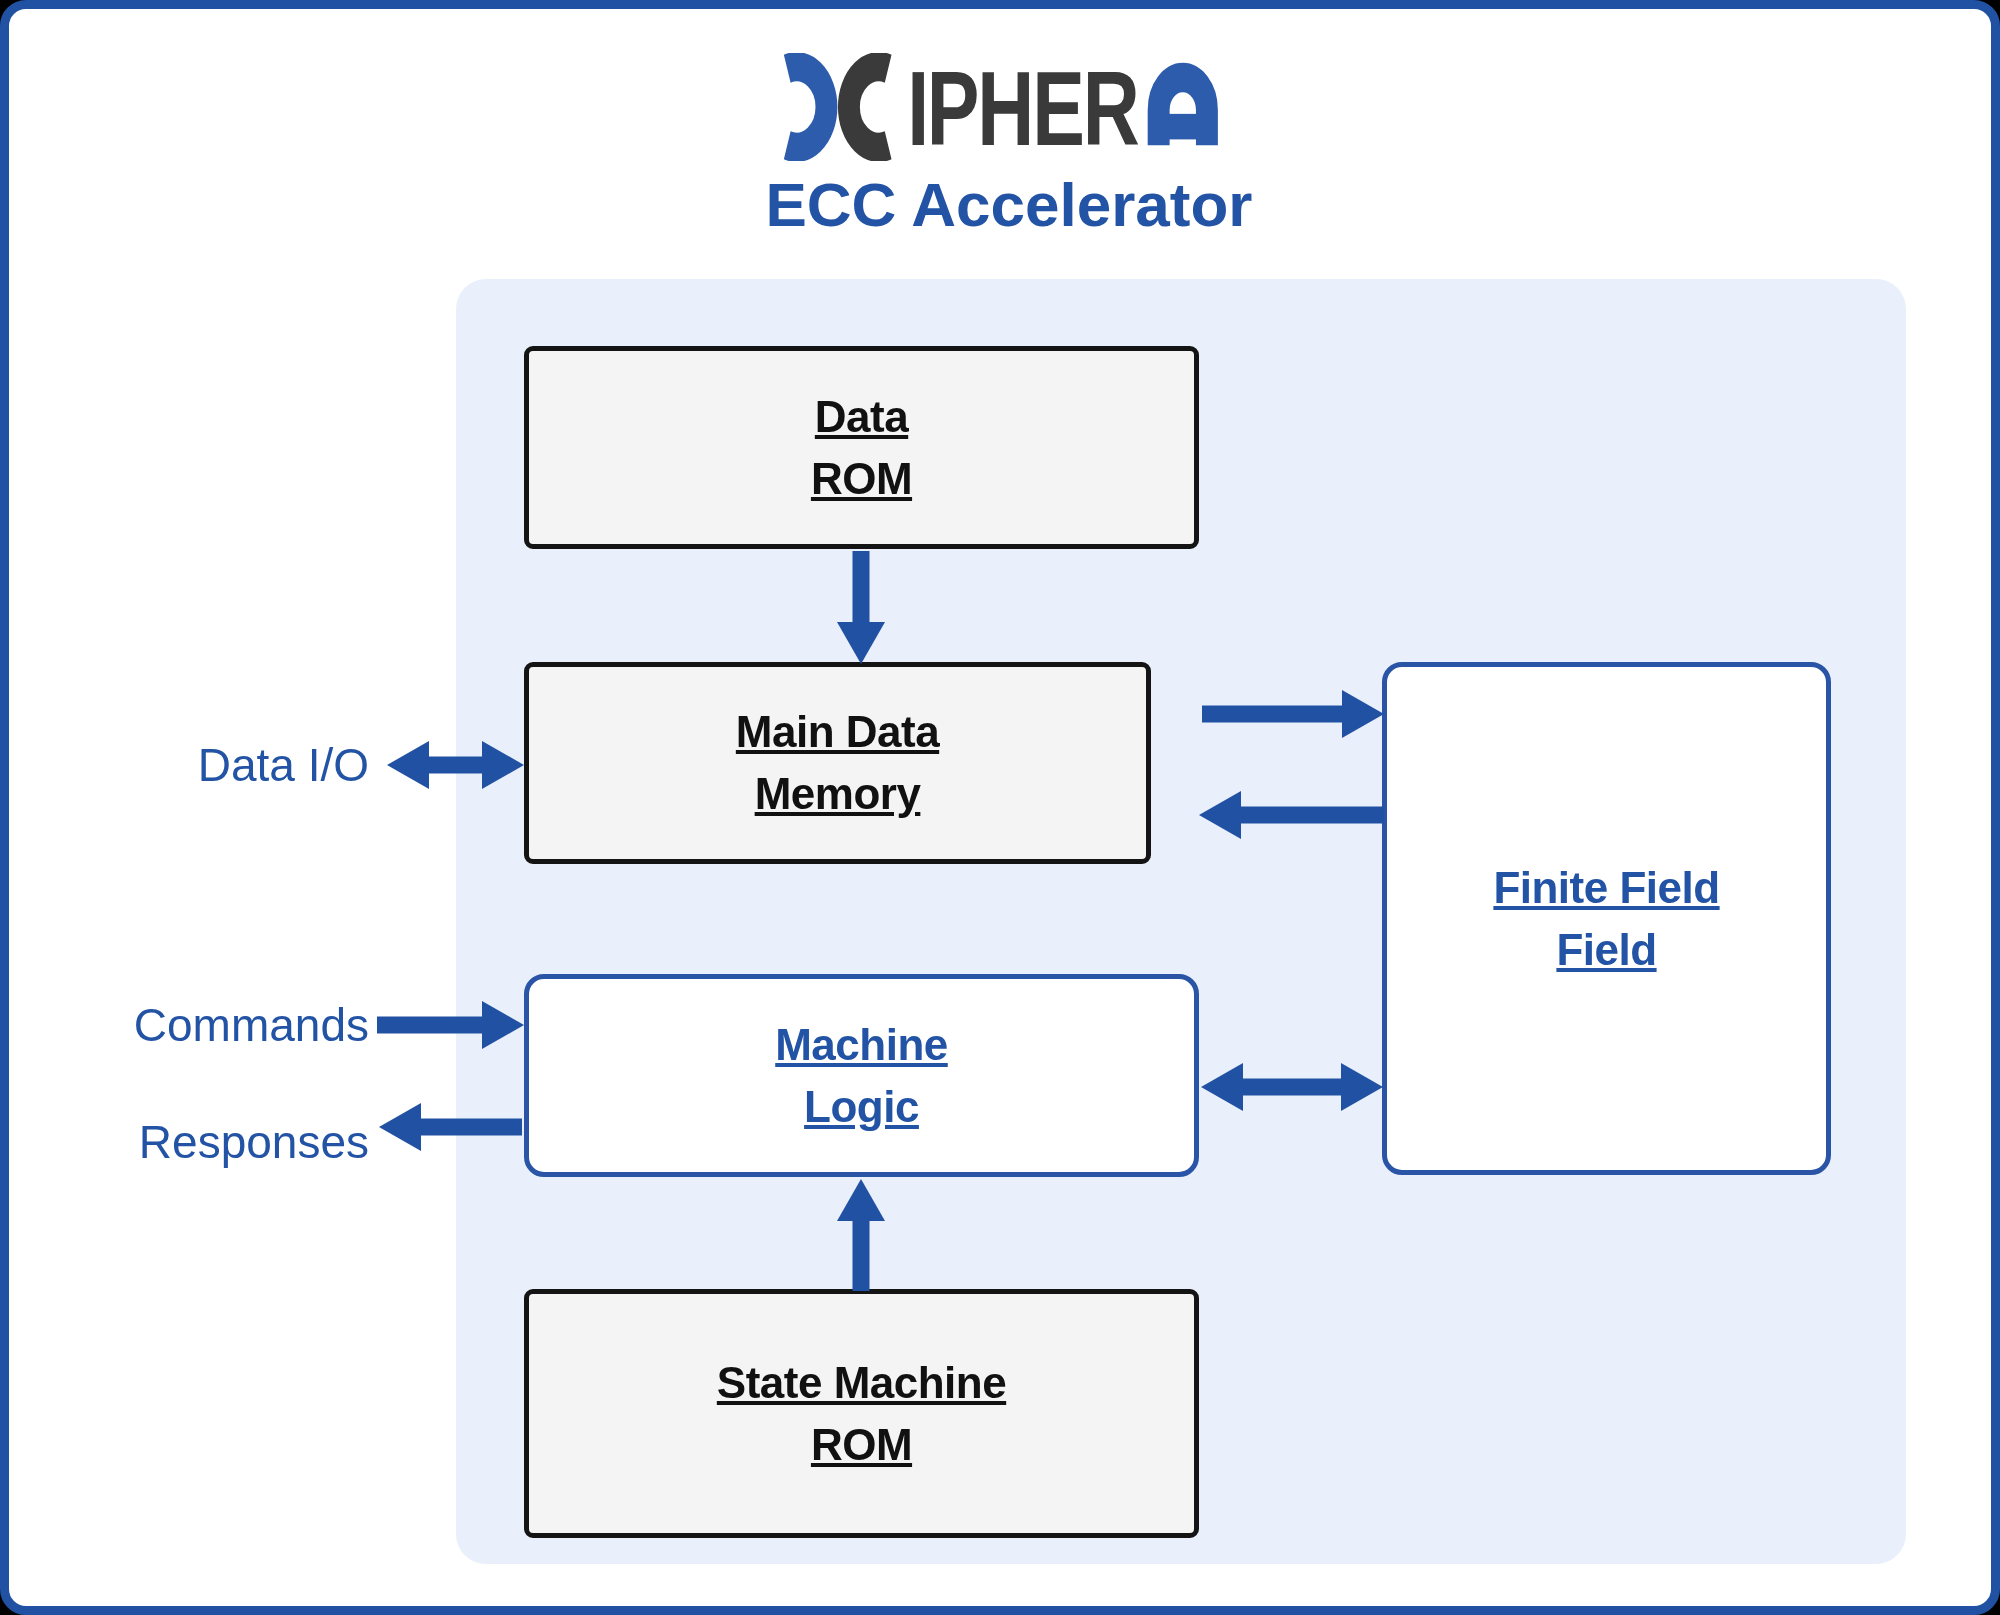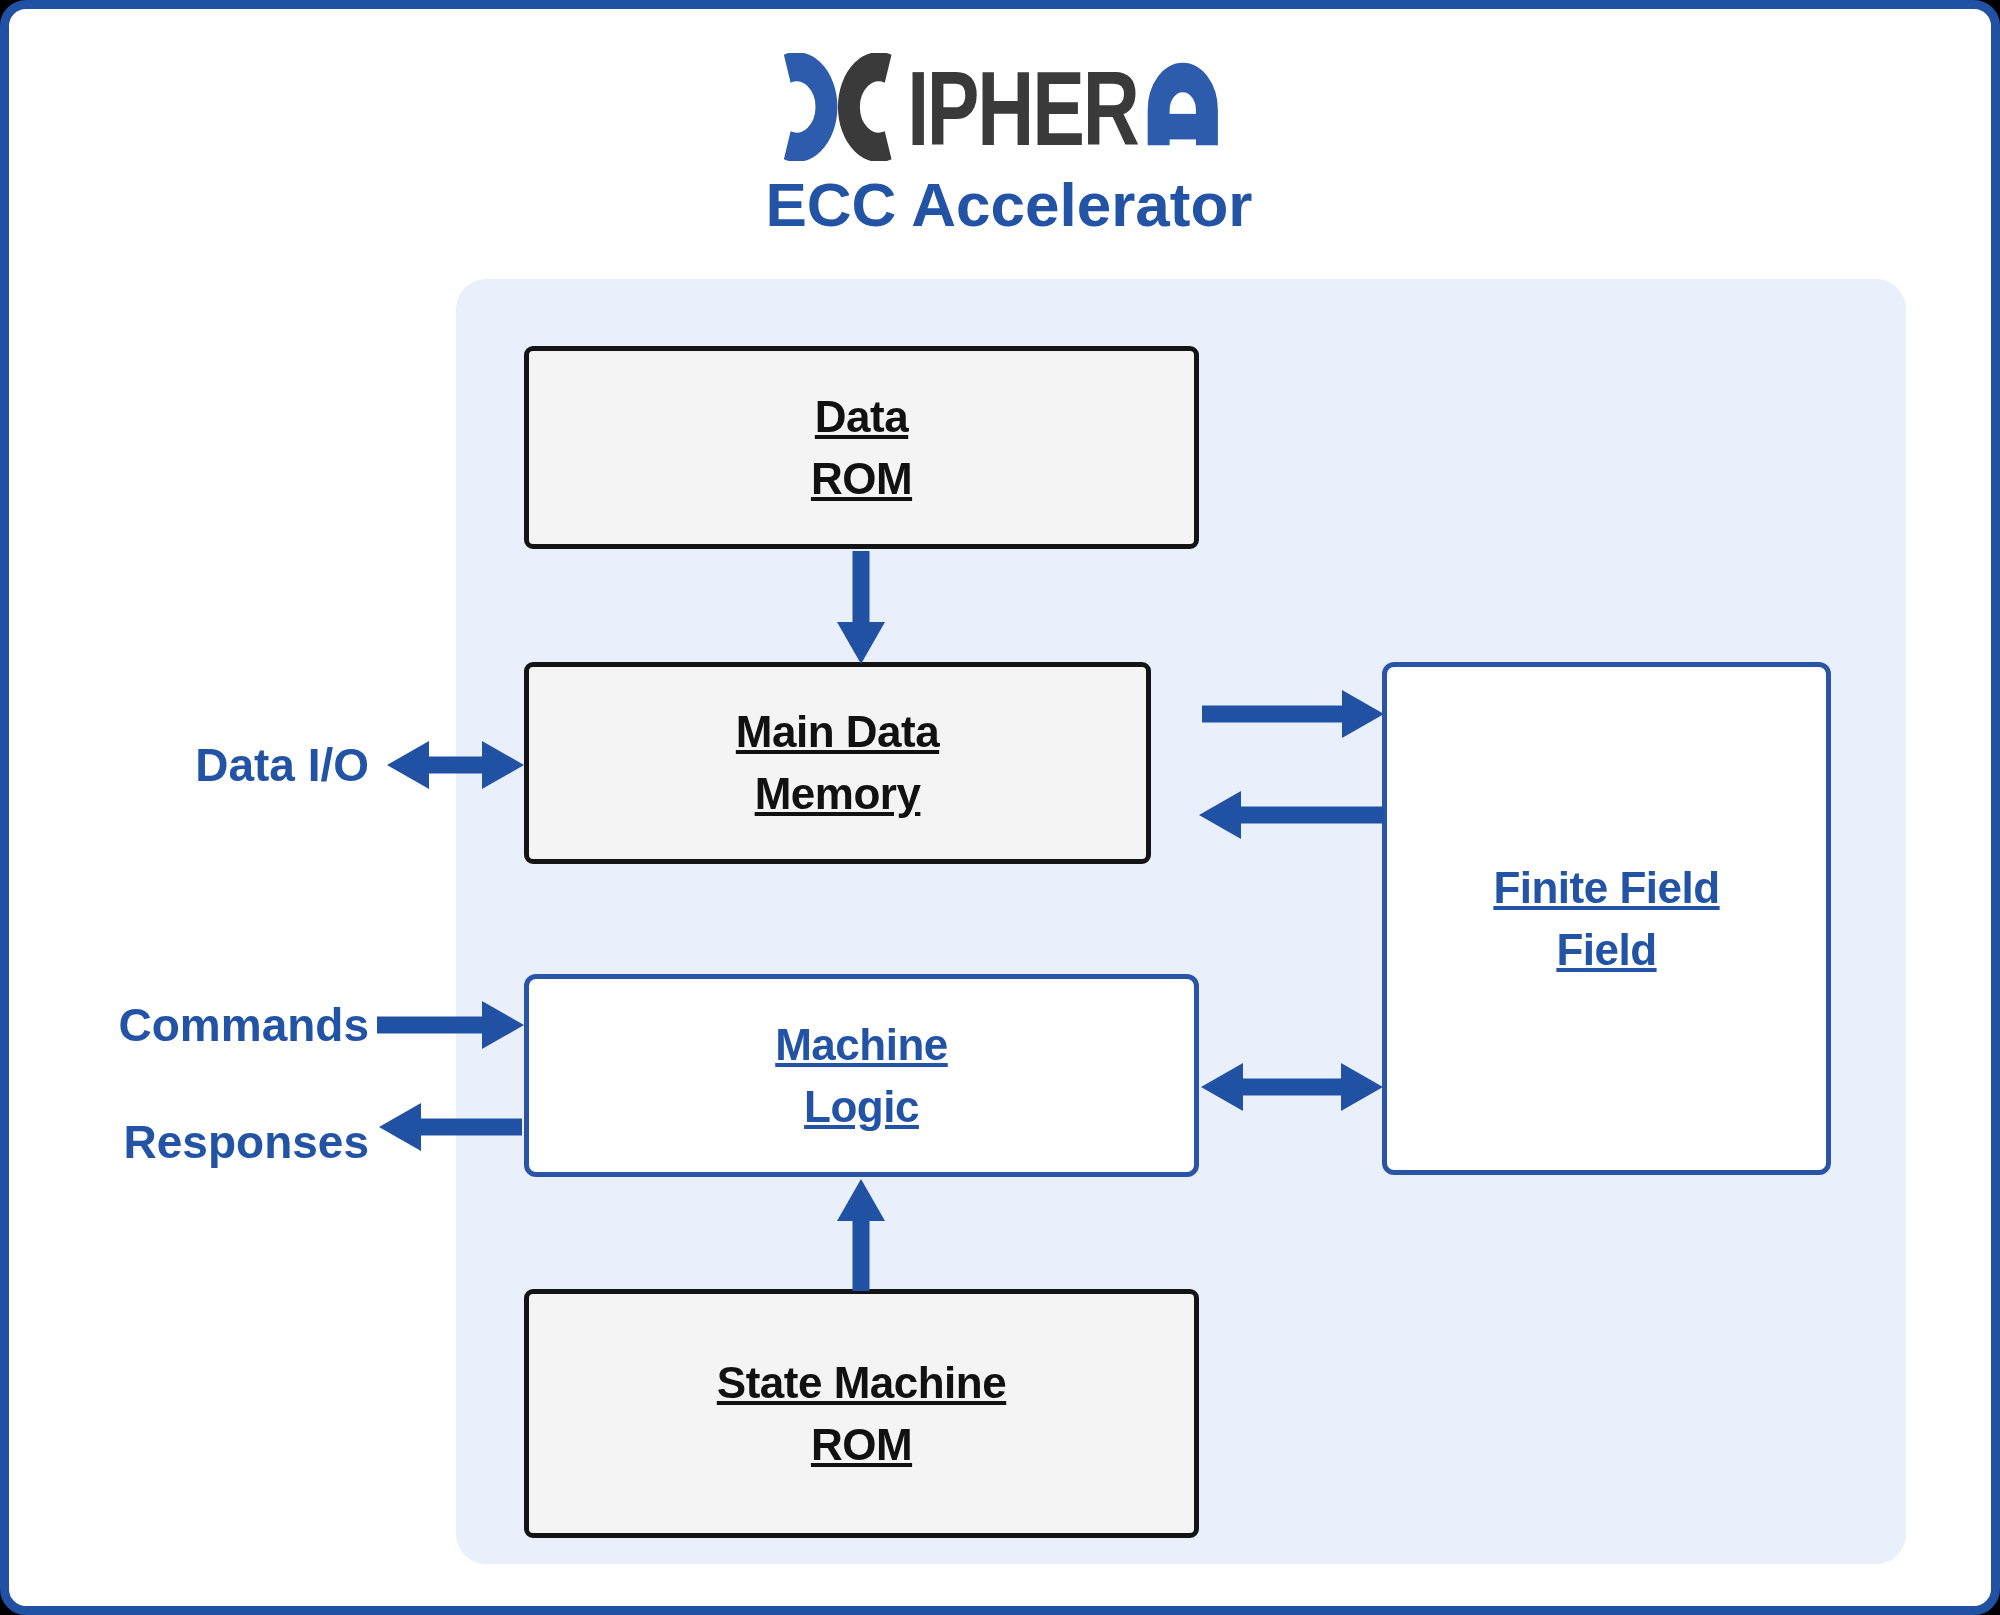--- a/index.html
+++ b/index.html
@@ -10,28 +10,28 @@
   .logo-wrap{position:absolute;left:50%;top:44px;transform:translateX(-50%);width:446px;height:108px;}
   .logo-wrap svg{display:block;width:446px;height:108px;}
   .page-title{position:absolute;left:0;top:160px;width:2000px;text-align:center;
               font-size:62px;font-weight:700;color:#2253a4;letter-spacing:0px;}
   .panel{position:absolute;left:447px;top:270px;width:1450px;height:1285px;
          background:#e9f0fb;border-radius:30px;}
   .block{position:absolute;display:flex;flex-direction:column;align-items:center;
          justify-content:center;box-sizing:border-box;text-align:center;text-decoration:underline;}
   .block .l{font-size:44px;font-weight:700;line-height:62px;letter-spacing:-0.5px;}
   .gray{background:#f4f4f5;border:5px solid #141414;border-radius:9px;color:#111111;}
-  .bluebox{background:#ffffff;border:5px solid #2a55a7;border-radius:12px;color:#2253a4;}
+  .bluebox{background:#ffffff;border:5px solid #2a55a7;border-radius:20px;color:#2253a4;}
   .b-datarom{left:515px;top:337px;width:675px;height:203px;}
   .b-mdm{left:515px;top:653px;width:627px;height:202px;}
   .b-cl{left:515px;top:965px;width:675px;height:203px;}
   .b-smr{left:515px;top:1280px;width:675px;height:249px;}
   .b-ffu{left:1373px;top:653px;width:449px;height:513px;}
   .io-label{position:absolute;left:0;width:360px;text-align:right;
-            font-size:46px;font-weight:700;color:#2253a4;line-height:68px;}
+            font-size:46px;font-weight:400;color:#2253a4;line-height:68px;}
   .lbl-dataio{top:722px;}
   .lbl-commands{top:982px;}
   .lbl-responses{top:1084px;margin-top:15px;}
   .arrows{position:absolute;left:0;top:0;pointer-events:none;}
   .arrows line{stroke:#2151a3;stroke-width:17px;}
   .arrows polygon{fill:#2151a3;}
 </style>
 </head>
 <body>
 

